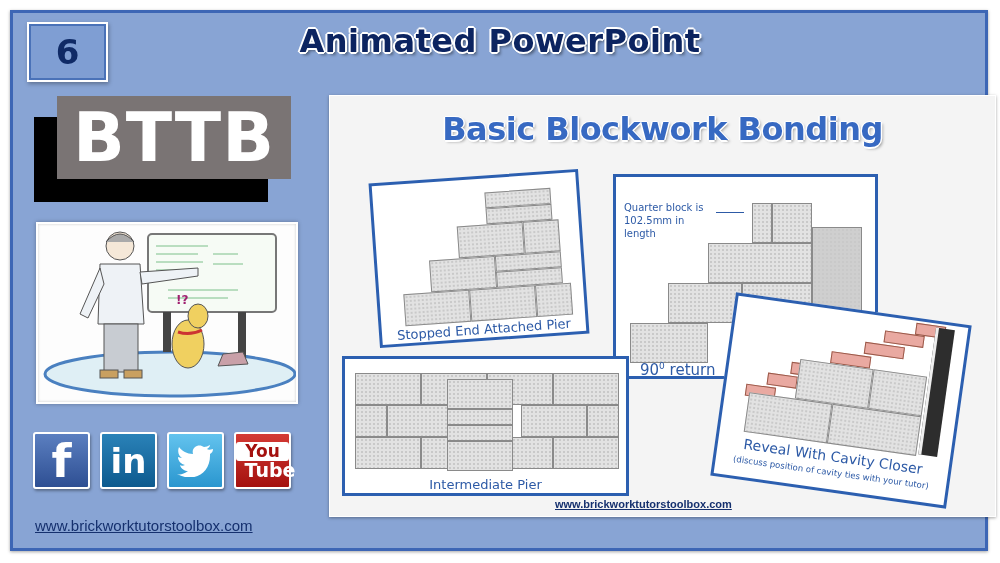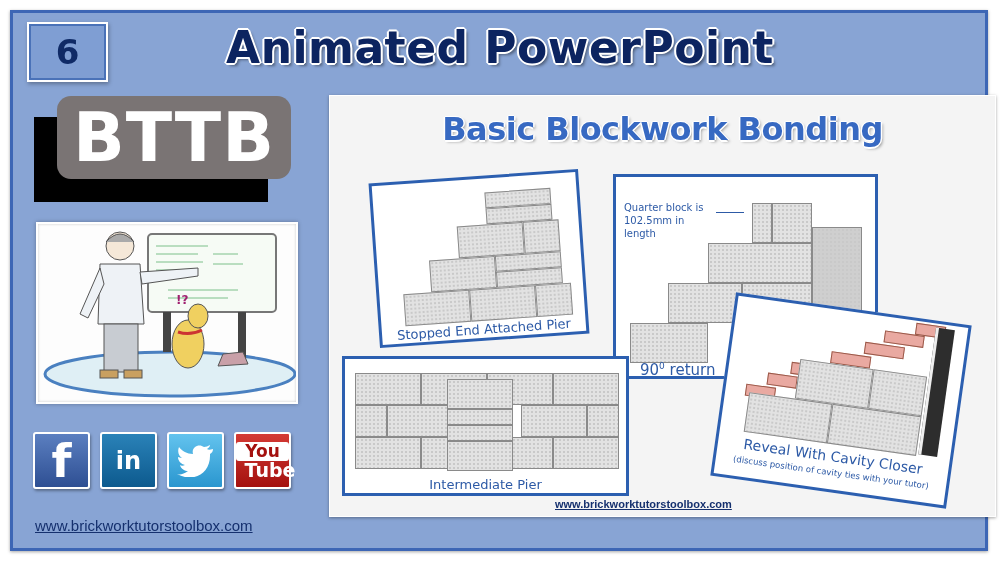--- a/index.html
+++ b/index.html
@@ -1,29 +1,29 @@
 <!DOCTYPE html>
 <html><head>
 <meta charset="utf-8">
 <style>
   html, body { margin:0; padding:0; }
   body { width:1000px; height:563px; background:#ffffff; position:relative; overflow:hidden; font-family:"Liberation Sans", sans-serif; }
   .frame { position:absolute; left:10px; top:10px; width:978px; height:541px; background:#88a4d4; border:3px solid #3d66b5; box-sizing:border-box; box-shadow:0 1px 3px rgba(0,0,0,0.35); }
   .num-box { position:absolute; left:27px; top:22px; width:81px; height:60px; background:#7f9ed3; border:2px solid #fff; box-shadow: inset 0 0 0 2px #4a72b8, 1px 2px 4px rgba(0,0,0,0.3); box-sizing:border-box; display:flex; align-items:center; justify-content:center; }
   .num-box span { font-family:"DejaVu Sans", sans-serif; font-weight:bold; font-size:34px; color:#0f2a66; }
-  .main-title { position:absolute; left:220px; top:22px; width:560px; text-align:center; font-family:"DejaVu Sans", sans-serif; font-weight:bold; font-size:44px; color:#0c2460; letter-spacing:0.5px;
+  .main-title { position:absolute; left:220px; top:22px; width:560px; text-align:center; font-family:"DejaVu Sans", sans-serif; font-weight:bold; font-size:32px; color:#0c2460; letter-spacing:0.5px;
     text-shadow: -2px 0 #fff, 2px 0 #fff, 0 -2px #fff, 0 2px #fff, -1px -1px #fff, 1px 1px #fff, 1px -1px #fff, -1px 1px #fff, 3px 3px 3px rgba(0,0,0,0.4); }
   .logo-shadow { position:absolute; left:34px; top:117px; width:234px; height:85px; background:#000; }
-  .logo { position:absolute; left:57px; top:96px; width:234px; height:83px; background:#7a7474; display:flex; align-items:center; justify-content:center;border-radius:14px; }
+  .logo { position:absolute; left:57px; top:96px; width:234px; height:83px; background:#7a7474; display:flex; align-items:center; justify-content:center; }
   .logo span { font-family:"DejaVu Sans", sans-serif; font-weight:bold; font-size:68px; color:#fff; letter-spacing:1px; }
   .cartoon { position:absolute; left:36px; top:222px; width:258px; height:178px; background:#fdfdfd; border:2px solid #fff; box-shadow:0 0 4px rgba(0,0,0,0.3), inset 0 0 3px rgba(0,0,0,0.2); overflow:hidden; }
   .social { position:absolute; top:432px; display:flex; gap:10px; left:33px; }
   .soc { width:57px; height:57px; border:2px solid #fff; box-sizing:border-box; border-radius:3px; display:flex; align-items:center; justify-content:center; color:#fff; font-weight:bold; box-shadow:1px 2px 3px rgba(0,0,0,0.35); }
   .soc.fb { background:linear-gradient(#5b7fc0,#2e4f93); font-size:46px; font-family:"DejaVu Sans", sans-serif; }
-  .soc.li { background:linear-gradient(#2a82b8,#0d5a8e); font-size:24px; font-family:"DejaVu Sans", sans-serif;justify-content:center; }
+  .soc.li { background:linear-gradient(#2a82b8,#0d5a8e); font-size:34px; font-family:"DejaVu Sans", sans-serif;justify-content:center; }
   .soc.tw { background:linear-gradient(#63c3ee,#2a96cf); }
   .soc.yt { background:linear-gradient(#d43a34,#a4110f); flex-direction:column; font-family:"DejaVu Sans", sans-serif; line-height:19px; }
   .yt .you { background:#fff; color:#a4110f; font-size:17px; padding:0 9px; border-radius:3px; }
   .yt .tube { font-size:19px;margin-left:15px; }
   .left-link { position:absolute; left:35px; top:517px; font-size:15px; color:#15306e; text-decoration:underline; }
   .panel { position:absolute; left:329px; top:95px; width:665px; height:420px; background:#f4f4f4; border:1px solid #fff; box-shadow:0 1px 3px rgba(0,0,0,0.35); }
   .panel-title { position:absolute; left:0; top:14px; width:100%; text-align:center; font-family:"DejaVu Sans", sans-serif; font-weight:bold; font-size:32px; color:#3769c2;
     text-shadow: -1.5px 0 #fff, 1.5px 0 #fff, 0 -1.5px #fff, 0 1.5px #fff, 2px 2px 3px rgba(0,0,0,0.35); letter-spacing:-0.5px; }
   .card { position:absolute; background:#fff; border:3px solid #2c5fb0; box-sizing:border-box; overflow:hidden; }
   .card .cap { position:absolute; left:0; width:100%; text-align:center; color:#2d5aa6; font-family:"DejaVu Sans", sans-serif; }

